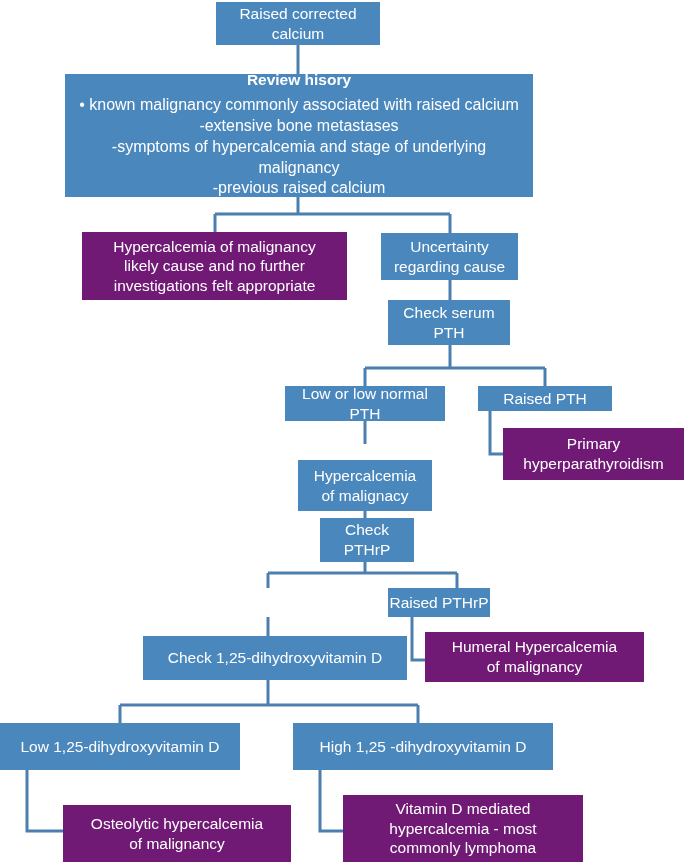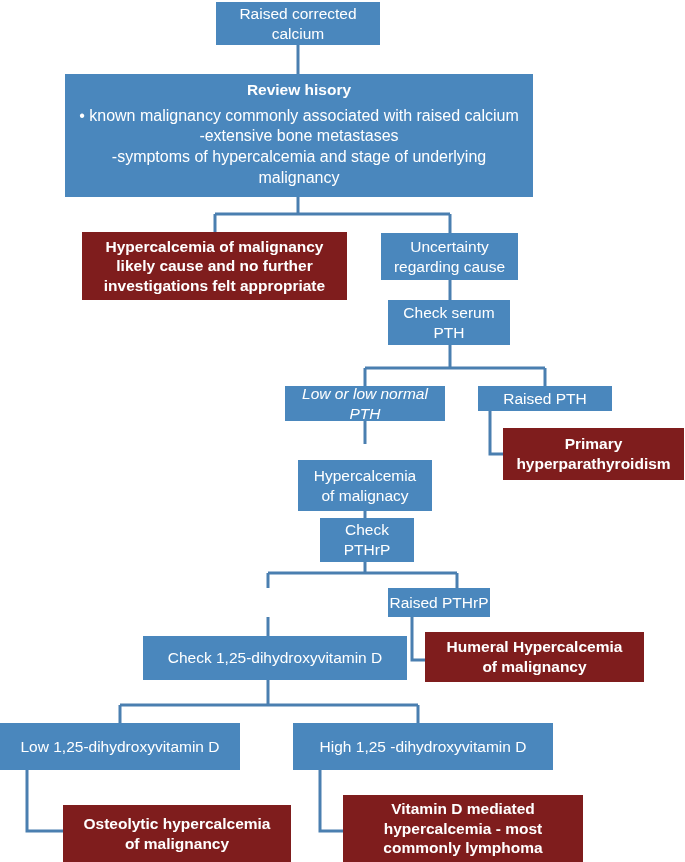--- a/index.html
+++ b/index.html
@@ -32,21 +32,21 @@
     align-items: center;
     justify-content: center;
     text-align: center;
     color: #ffffff;
     font-size: 15.5px;
     line-height: 1.26;
     padding: 3px 6px;
     z-index: 2;
   }
   .node.blue  { background: #4a87bd; }
-  .node.teal  { background: #7f1d1d; font-weight: bold; }
+  .node.teal  { background: #701a75; }
   .node .ln { display: block; white-space: nowrap; }
 
   
   #node-review {
     justify-content: center;
     padding: 8px 10px 10px 10px;
   }
   #node-review .rv-title {
     font-weight: bold;
     font-size: 15.5px;
@@ -110,39 +110,40 @@
     <span class="ln">Raised corrected</span>
     <span class="ln">calcium</span>
   </div>
 
   <div class="node blue" id="node-review" style="left:65px; top:74px; width:468px; height:123px;">
     <span class="rv-title">Review hisory</span>
     <span class="rv-para">• known malignancy commonly associated with raised calcium</span>
     <span class="rv-para">-extensive bone metastases</span>
     <span class="rv-gap"></span>
     <span class="rv-para">-symptoms of hypercalcemia and stage of underlying malignancy</span>
+    <span class="rv-para">-previous raised calcium</span>
   </div>
 
   <div class="node teal" id="node-hyper-likely" style="left:82px; top:232px; width:265px; height:68px;">
     <span class="ln">Hypercalcemia of malignancy</span>
     <span class="ln">likely cause and no further</span>
     <span class="ln">investigations felt appropriate</span>
   </div>
 
   <div class="node blue" id="node-uncertainty" style="left:381px; top:233px; width:137px; height:47px;">
     <span class="ln">Uncertainty</span>
     <span class="ln">regarding cause</span>
   </div>
 
   <div class="node blue" id="node-check-serum-pth" style="left:388px; top:300px; width:122px; height:45px;">
     <span class="ln">Check serum</span>
     <span class="ln">PTH</span>
   </div>
 
-  <div class="node blue" id="node-low-pth" style="left:285px; top:386px; width:160px; height:35px;font-style:italic;">
+  <div class="node blue" id="node-low-pth" style="left:285px; top:386px; width:160px; height:35px;">
     <span class="ln">Low or low normal</span>
     <span class="ln">PTH</span>
   </div>
 
   <div class="node blue" id="node-raised-pth" style="left:478px; top:386px; width:134px; height:25px;">
     <span class="ln">Raised PTH</span>
   </div>
 
   <div class="node teal" id="node-primary-hpt" style="left:503px; top:428px; width:181px; height:52px;">
     <span class="ln">Primary</span>

